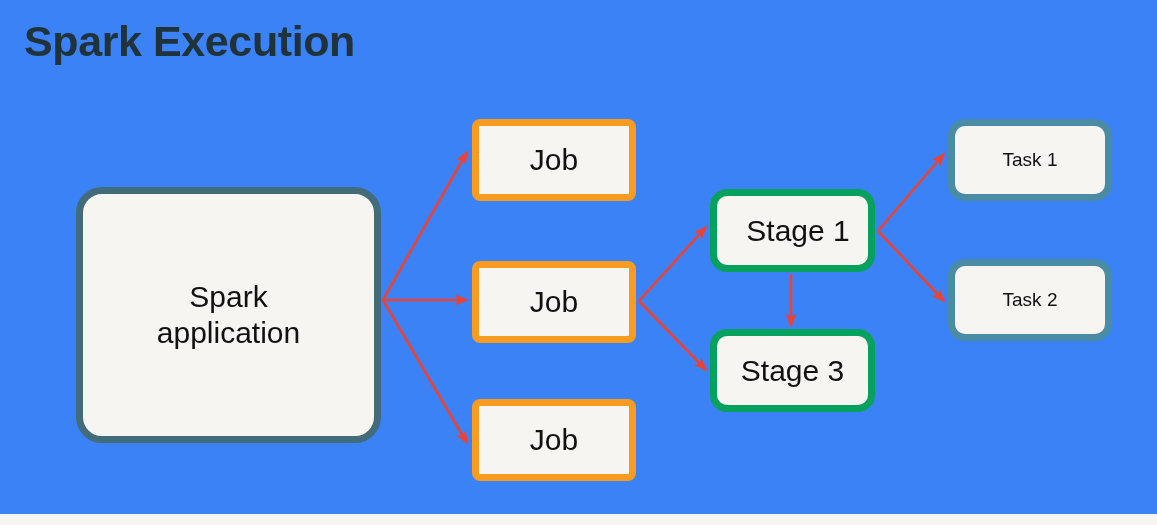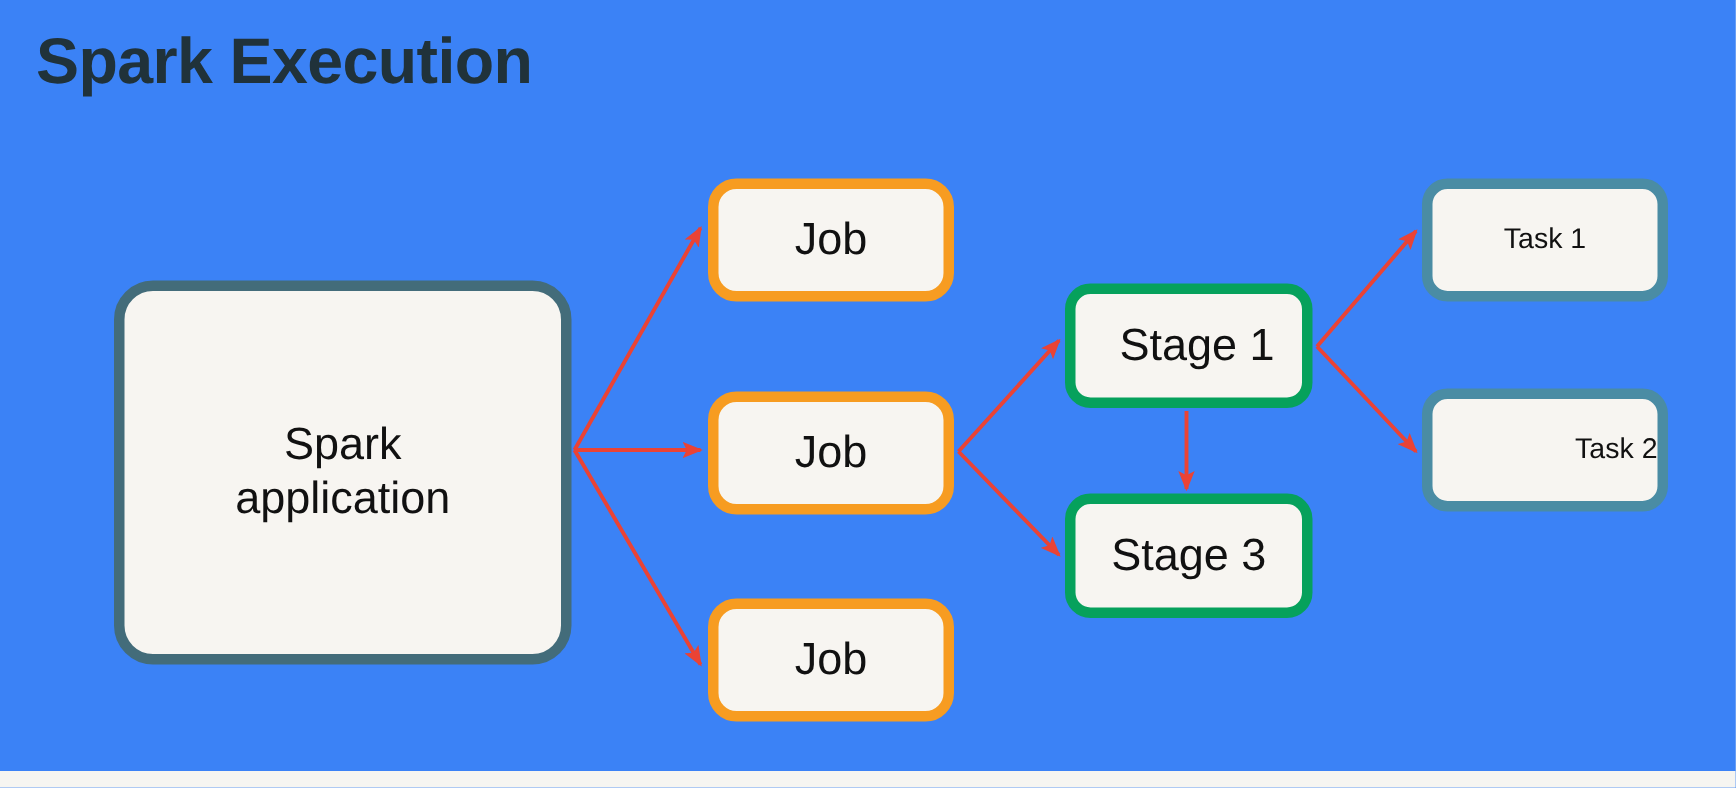--- a/index.html
+++ b/index.html
@@ -65,21 +65,21 @@
     border: 7px solid #436c7a;
     border-radius: 26px;
     font-size: 30px;
   }
   
   .node-job {
     left: 472px;
     width: 164px;
     height: 82px;
     border: 7px solid #f79c21;
-    border-radius: 19px;
+    border-radius: 8px;
     font-size: 30px;
   }
   #node-job-1 { top: 119px; }
   #node-job-2 { top: 261px; }
   #node-job-3 { top: 399px; }
   
   .node-stage {
     left: 710px;
     width: 165px;
     height: 83px;
@@ -92,21 +92,21 @@
   
   .node-task {
     left: 948px;
     width: 164px;
     height: 82px;
     border: 7px solid #4a8ca4;
     border-radius: 17px;
     font-size: 19px;
   }
   #node-task-1 { top: 119px; }
-  #node-task-2 { top: 259px; justify-content: flex-end; }
+  #node-task-2 { top: 259px; }
 
   #connectors {
     position: absolute;
     left: 0;
     top: 0;
     width: 1157px;
     height: 525px;
     pointer-events: none;
   }
 </style>

